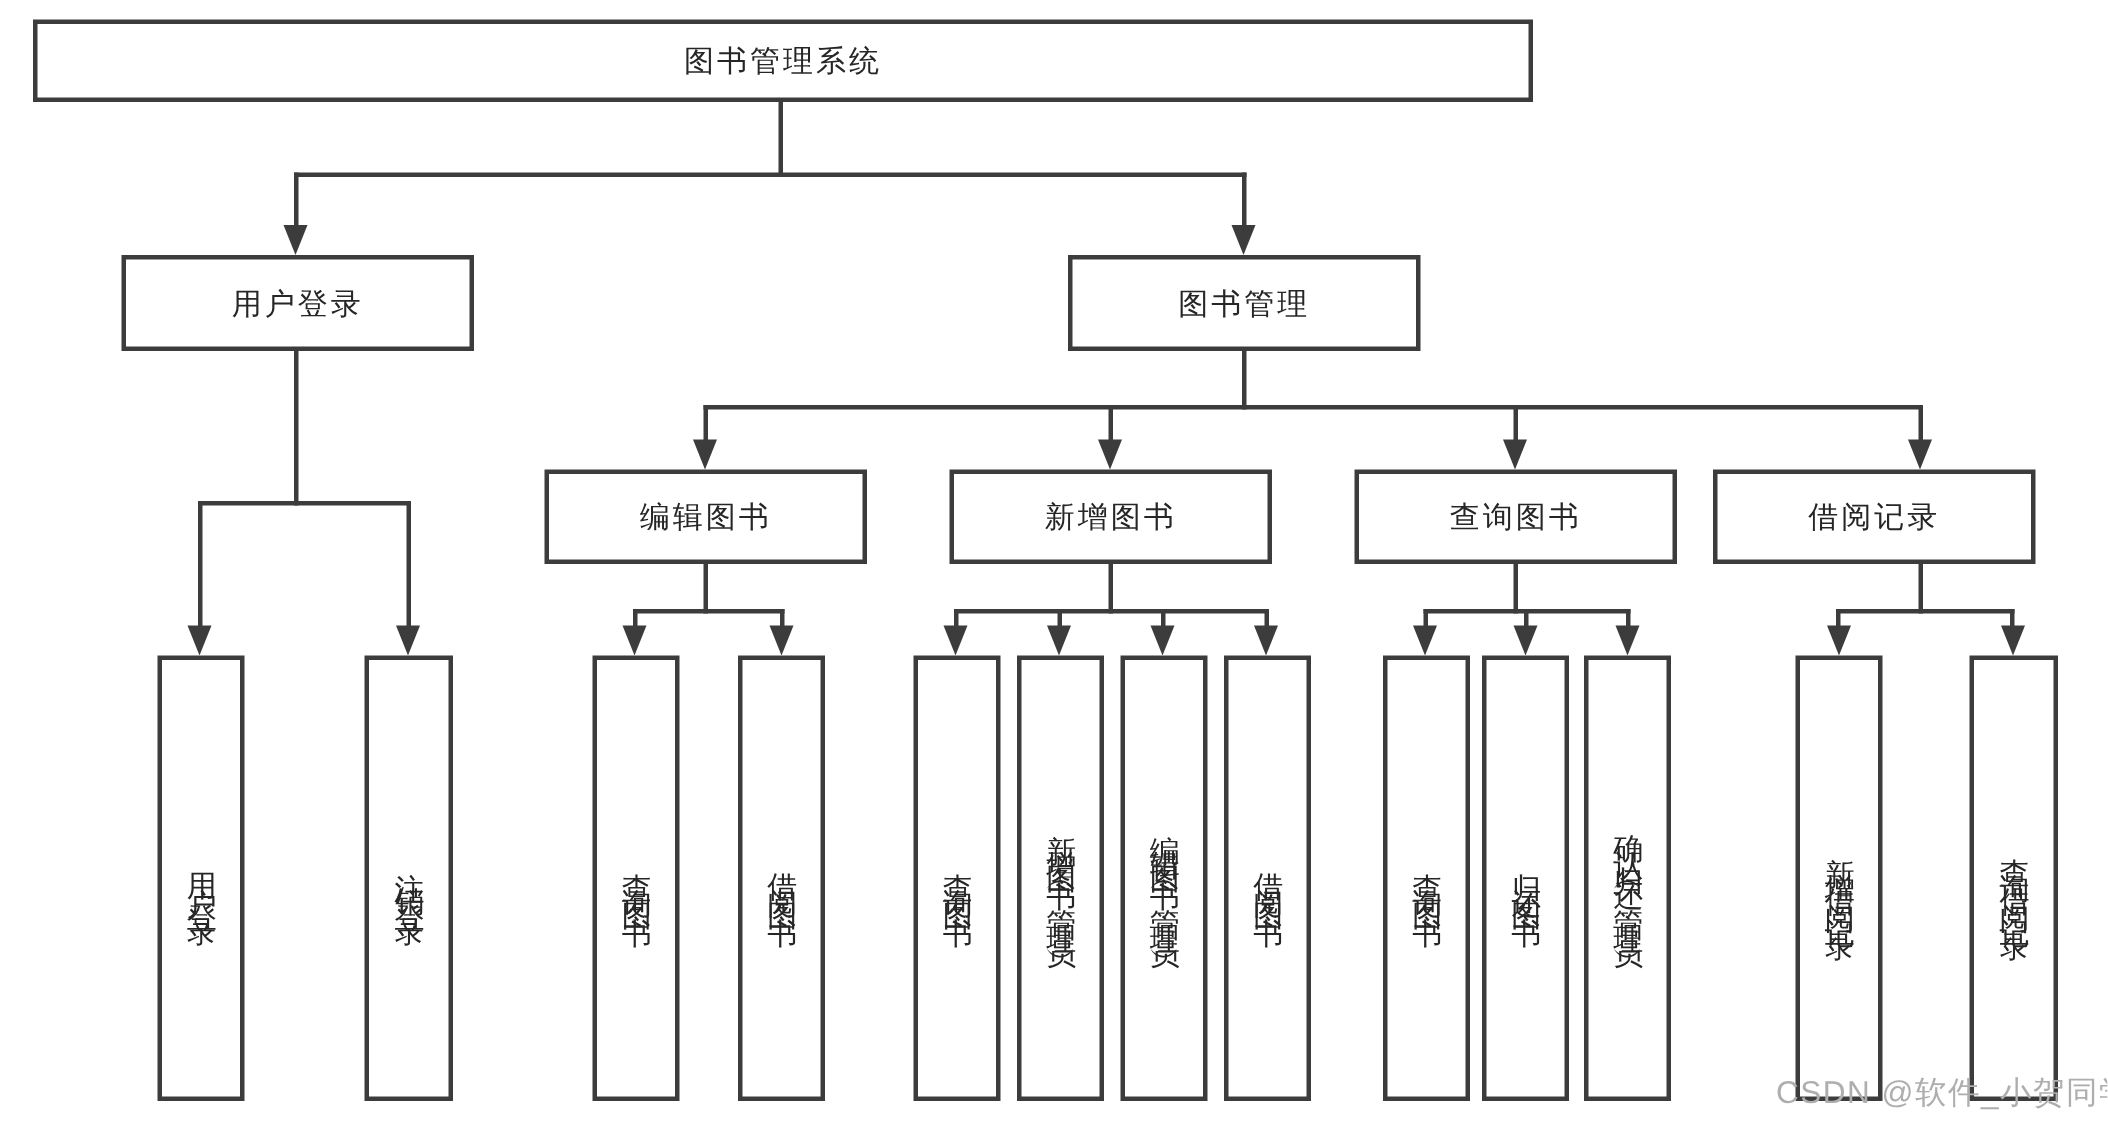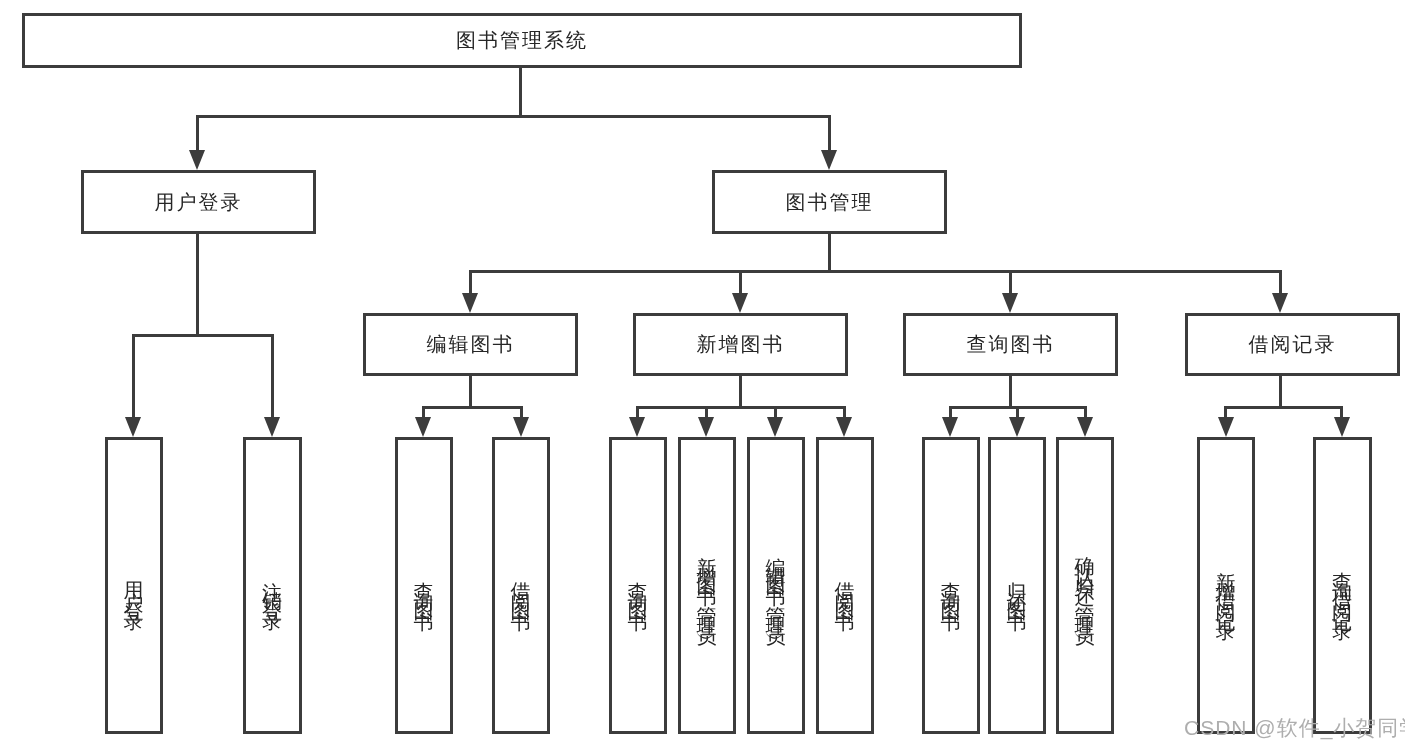--- a/index.html
+++ b/index.html
@@ -101,21 +101,21 @@
 
   <div class="box" style="left:363px; top:313px; width:215px; height:63px;">
     <span>编辑图书</span>
   </div>
   <div class="box" style="left:633px; top:313px; width:215px; height:63px;">
     <span>新增图书</span>
   </div>
   <div class="box" style="left:903px; top:313px; width:215px; height:63px;">
     <span>查询图书</span>
   </div>
-  <div class="box" style="left:1185px; top:313px; width:215px; height:63px;">
+  <div class="box" style="left:1142px; top:313px; width:215px; height:63px;">
     <span>借阅记录</span>
   </div>
 
   <div class="vline" style="left:469px; top:376px; height:33px;"></div>
   <div class="hline" style="left:422px; top:406px; width:101px;"></div>
   <div class="vline" style="left:422px; top:406px; height:16px;"></div>
   <div class="vline" style="left:520px; top:406px; height:16px;"></div>
   <div class="arrow" style="left:415px; top:417px;"></div>
   <div class="arrow" style="left:513px; top:417px;"></div>
 

